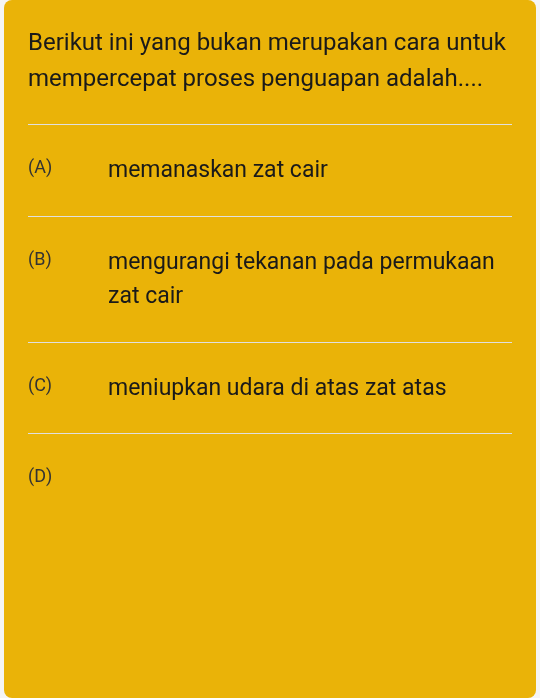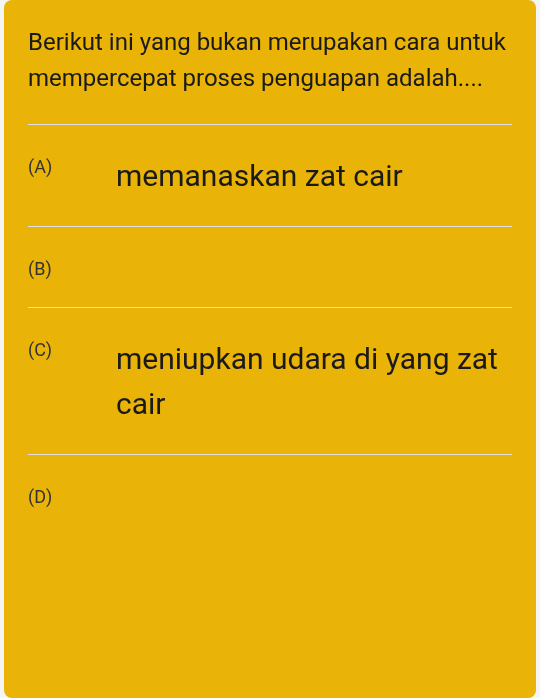--- a/index.html
+++ b/index.html
@@ -39,41 +39,41 @@
       cursor: pointer;
     }
     .option-letter {
       width: 80px;
       flex-shrink: 0;
       font-size: 18px;
       color: #333;
       padding-top: 3px;
     }
     .option-text {
-      font-size: 30px;
+      font-size: 23px;
       line-height: 1.5;
       color: #1a1a1a;
       flex: 1;
-      margin-left: 8px;
     }
   </style>
 </head>
 <body>
 
 <div class="card">
   <div class="question">Berikut ini yang bukan merupakan cara untuk mempercepat proses penguapan adalah....</div>
   <div class="options">
     <div class="option-row">
       <div class="option-letter">(A)</div>
       <div class="option-text">memanaskan zat cair</div>
     </div>
     <div class="option-row">
       <div class="option-letter">(B)</div>
+      <div class="option-text">mengurangi tekanan pada permukaan zat cair</div>
     </div>
     <div class="option-row">
       <div class="option-letter">(C)</div>
-      <div class="option-text">meniupkan udara di yang zat cair</div>
+      <div class="option-text">meniupkan udara di atas zat atas</div>
     </div>
     <div class="option-row">
       <div class="option-letter">(D)</div>
     </div>
   </div>
 </div>
 
 </body></html>

